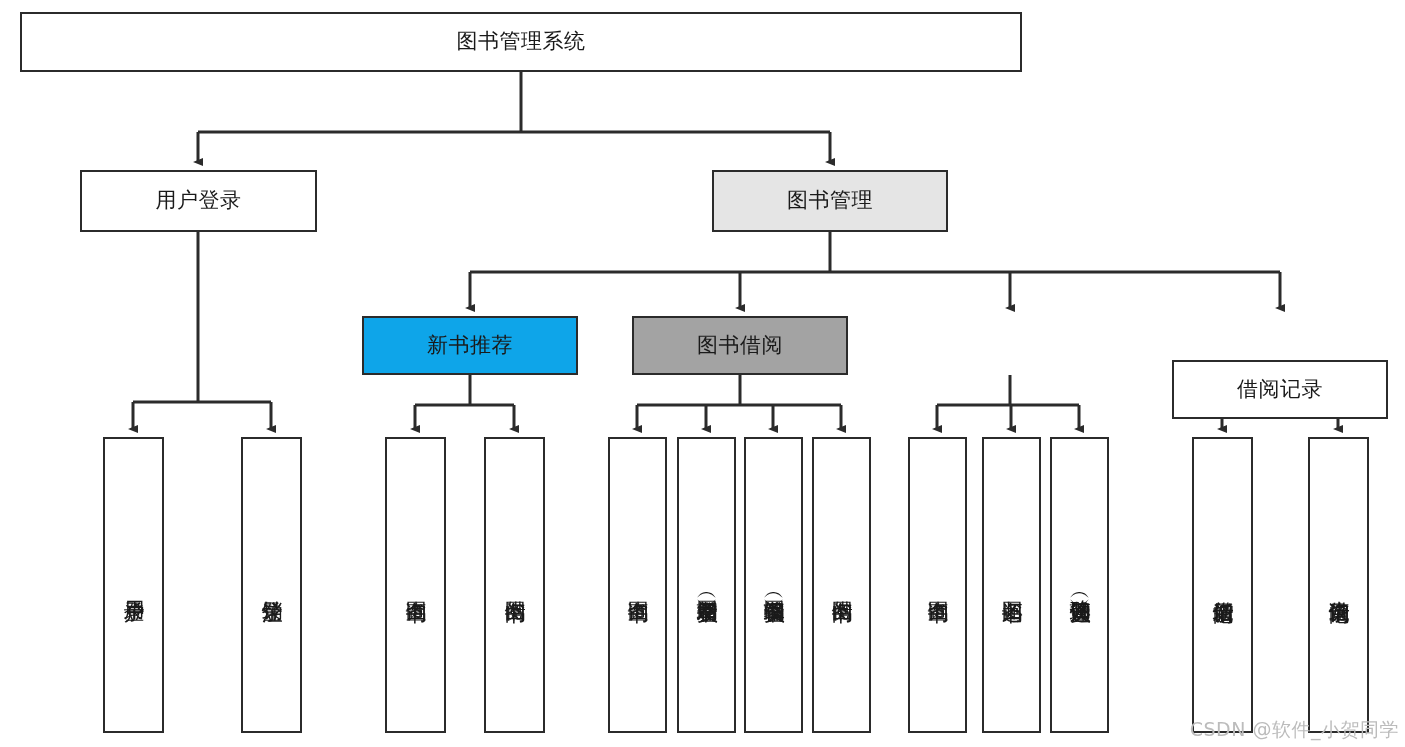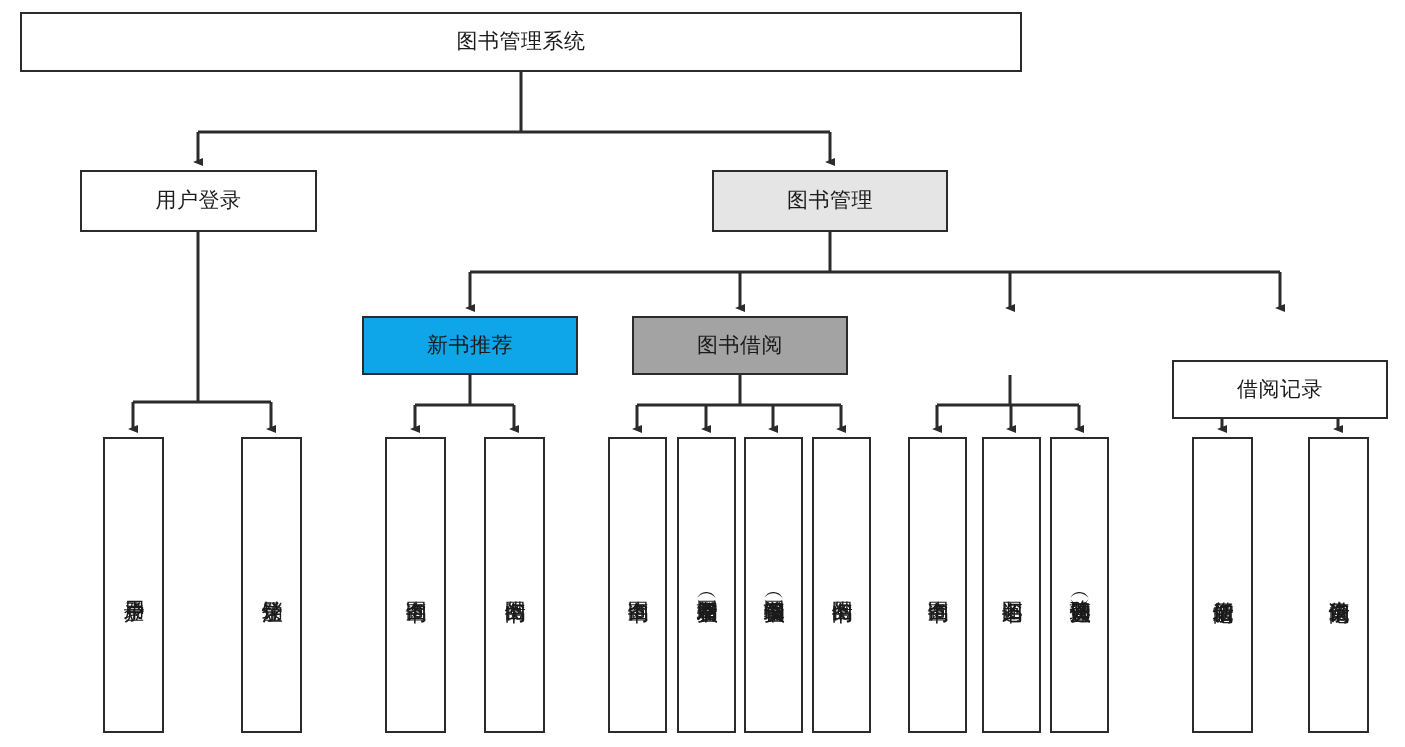--- a/index.html
+++ b/index.html
@@ -184,14 +184,15 @@
     <span class="node-label-v" style="color: rgb(26, 26, 26);">确认归还（管理员）</span>
   </div>
 
   <div class="node-box" style="left: 1192px; top: 437px; width: 61px; height: 296px; border-color: rgb(43, 43, 43); background: rgb(255, 255, 255);">
     <span class="node-label-v" style="color: rgb(26, 26, 26);">新增借阅记录</span>
   </div>
   <div class="node-box" style="left: 1308px; top: 437px; width: 61px; height: 296px; border-color: rgb(43, 43, 43); background: rgb(255, 255, 255);">
     <span class="node-label-v" style="color: rgb(26, 26, 26);">查询借阅记录</span>
   </div>
 
+  <div class="watermark" style="color: rgb(188, 188, 188);">CSDN @软件_小贺同学</div>
 
 </div>
 
 </body></html>

